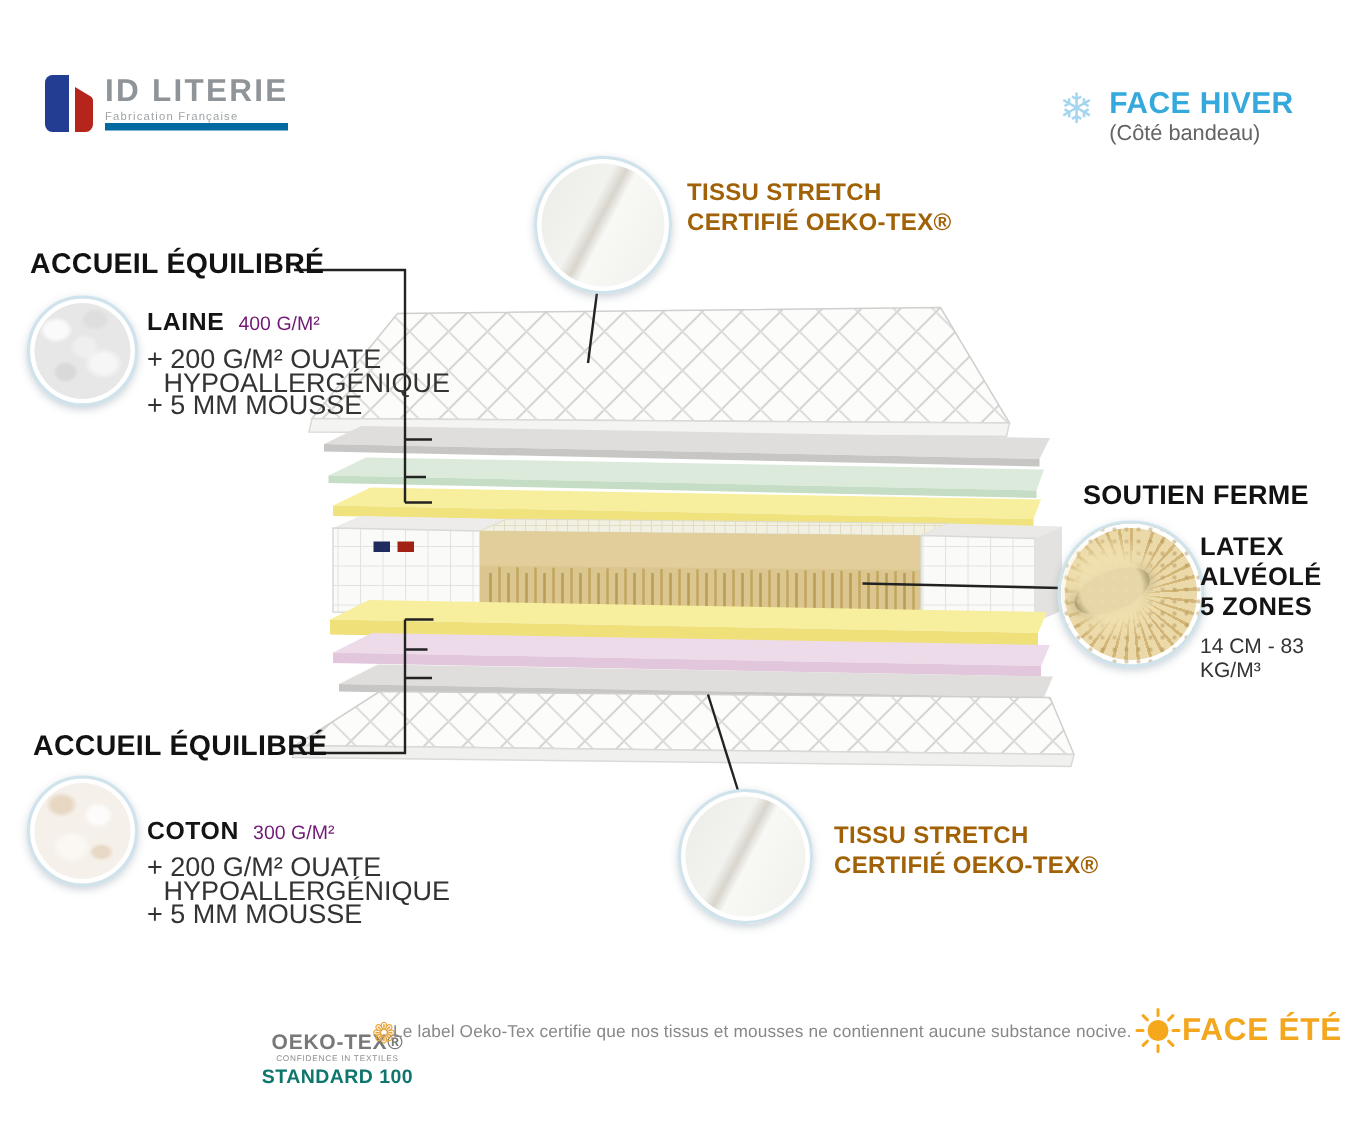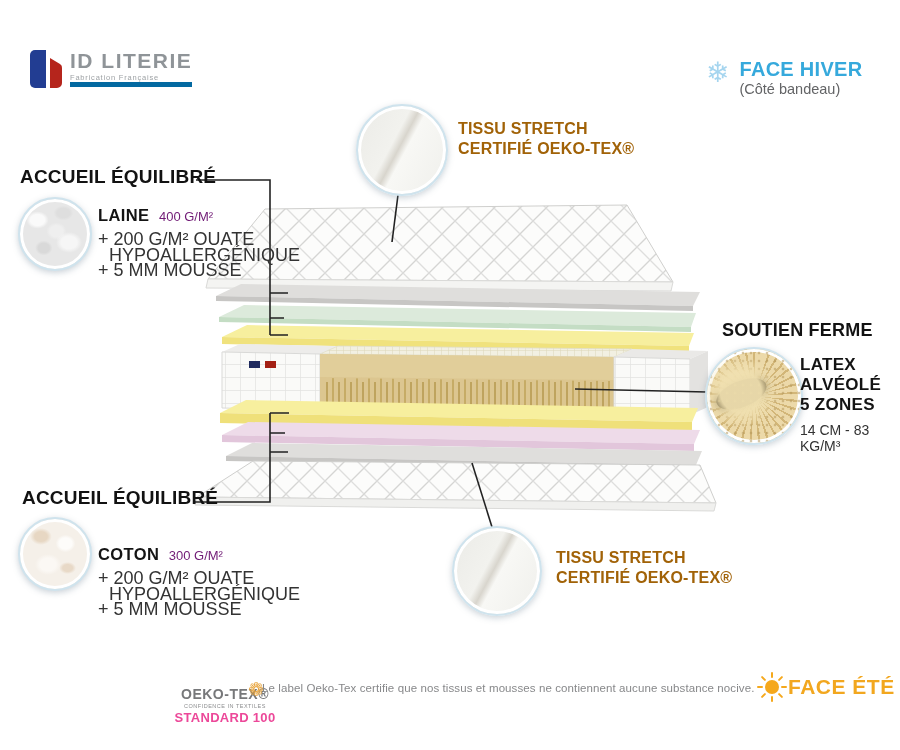--- a/index.html
+++ b/index.html
@@ -76,21 +76,21 @@
   .mat-details{font-size:18px;color:#333333;line-height:15.5px;margin-top:7px;}
   .mat-details .ind{padding-left:11px;}
   .h-soutien{font-size:18px;font-weight:800;color:#121212;letter-spacing:.2px;}
   .latex-lines{font-size:17px;font-weight:800;color:#141414;line-height:20px;letter-spacing:.3px;}
   .latex-spec{font-size:14px;color:#333333;margin-top:7px;}
 
   
   .oeko{left:172px;top:686px;width:106px;text-align:center;}
   .oeko-title{font-size:14px;font-weight:700;color:#77787a;letter-spacing:.5px;}
   .oeko-sub{font-size:5.5px;color:#8c8d8f;letter-spacing:.5px;margin-top:1px;}
-  .oeko-std{font-size:13px;font-weight:700;color:#ec4899;letter-spacing:.3px;margin-top:1px;}
+  .oeko-std{font-size:13px;font-weight:700;color:#0f766e;letter-spacing:.3px;margin-top:1px;}
   .oeko-flower{position:absolute;left:248px;top:678px;font-family:"DejaVu Sans",sans-serif;font-size:19px;color:#e8a43c;}
   .disclaimer{left:262px;top:682px;font-size:11.5px;color:#87888a;letter-spacing:.1px;}
 </style>
 </head>
 <body>
 
 <svg class="abs" style="left:0;top:0;" width="900" height="750" viewBox="0 0 900 750">
   <defs>
     <pattern id="quilt" patternUnits="userSpaceOnUse" width="26" height="26">
       <rect width="26" height="26" fill="#fcfcfb"></rect>

